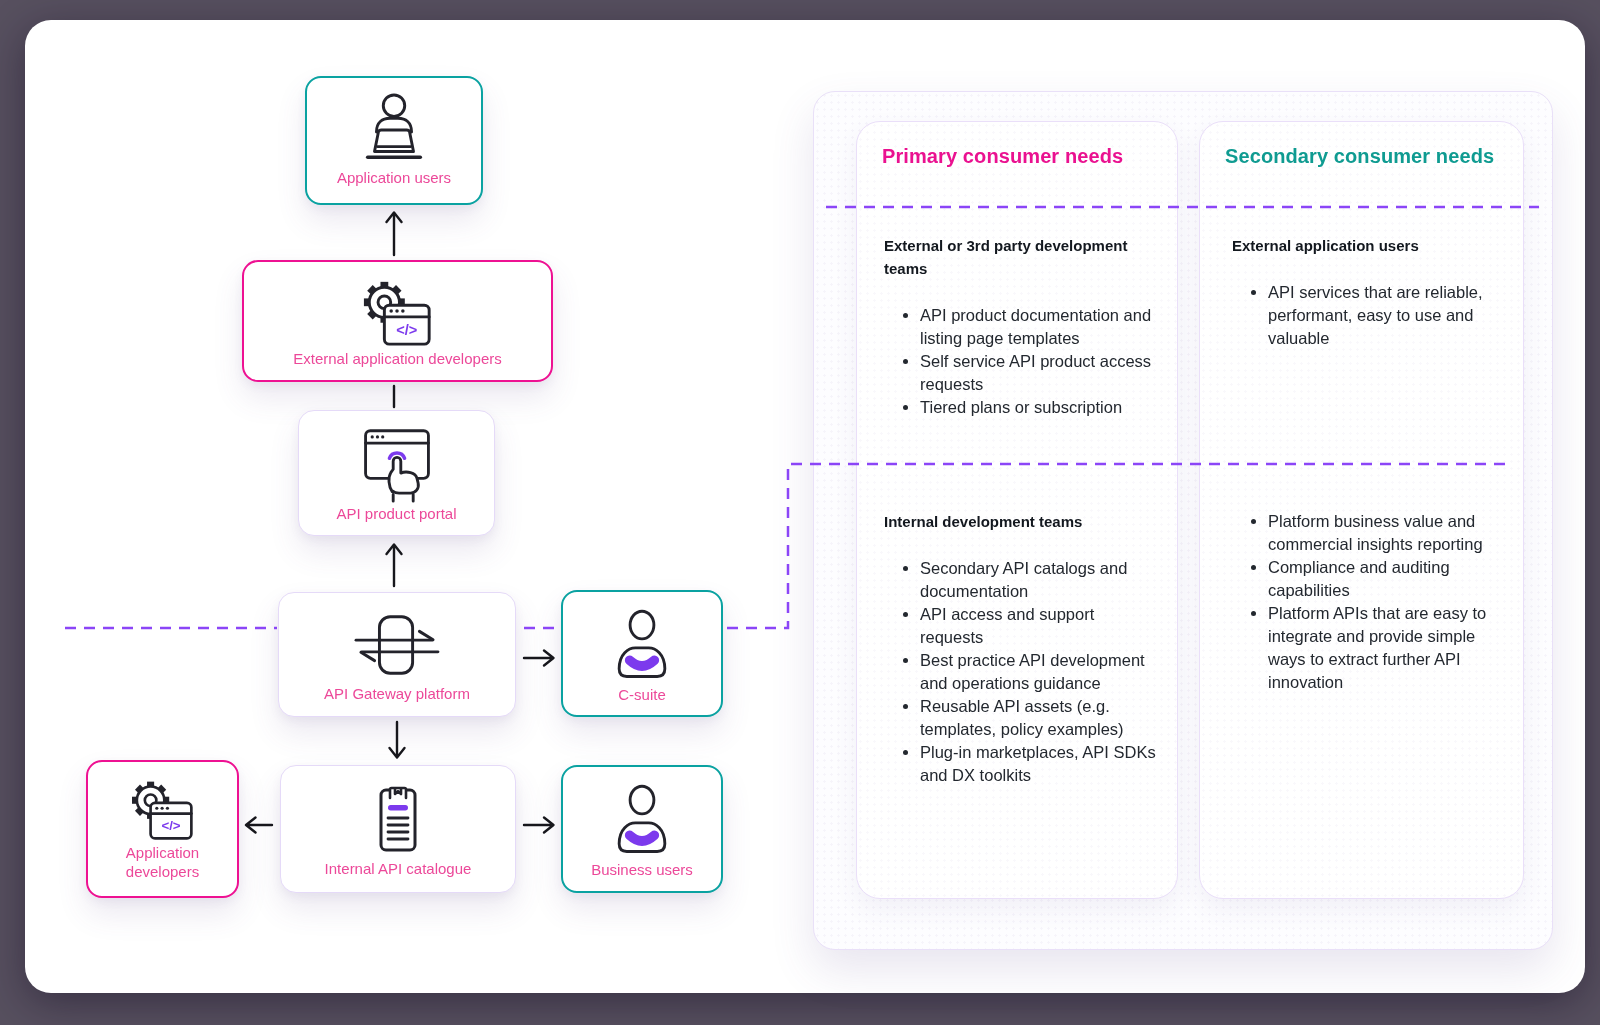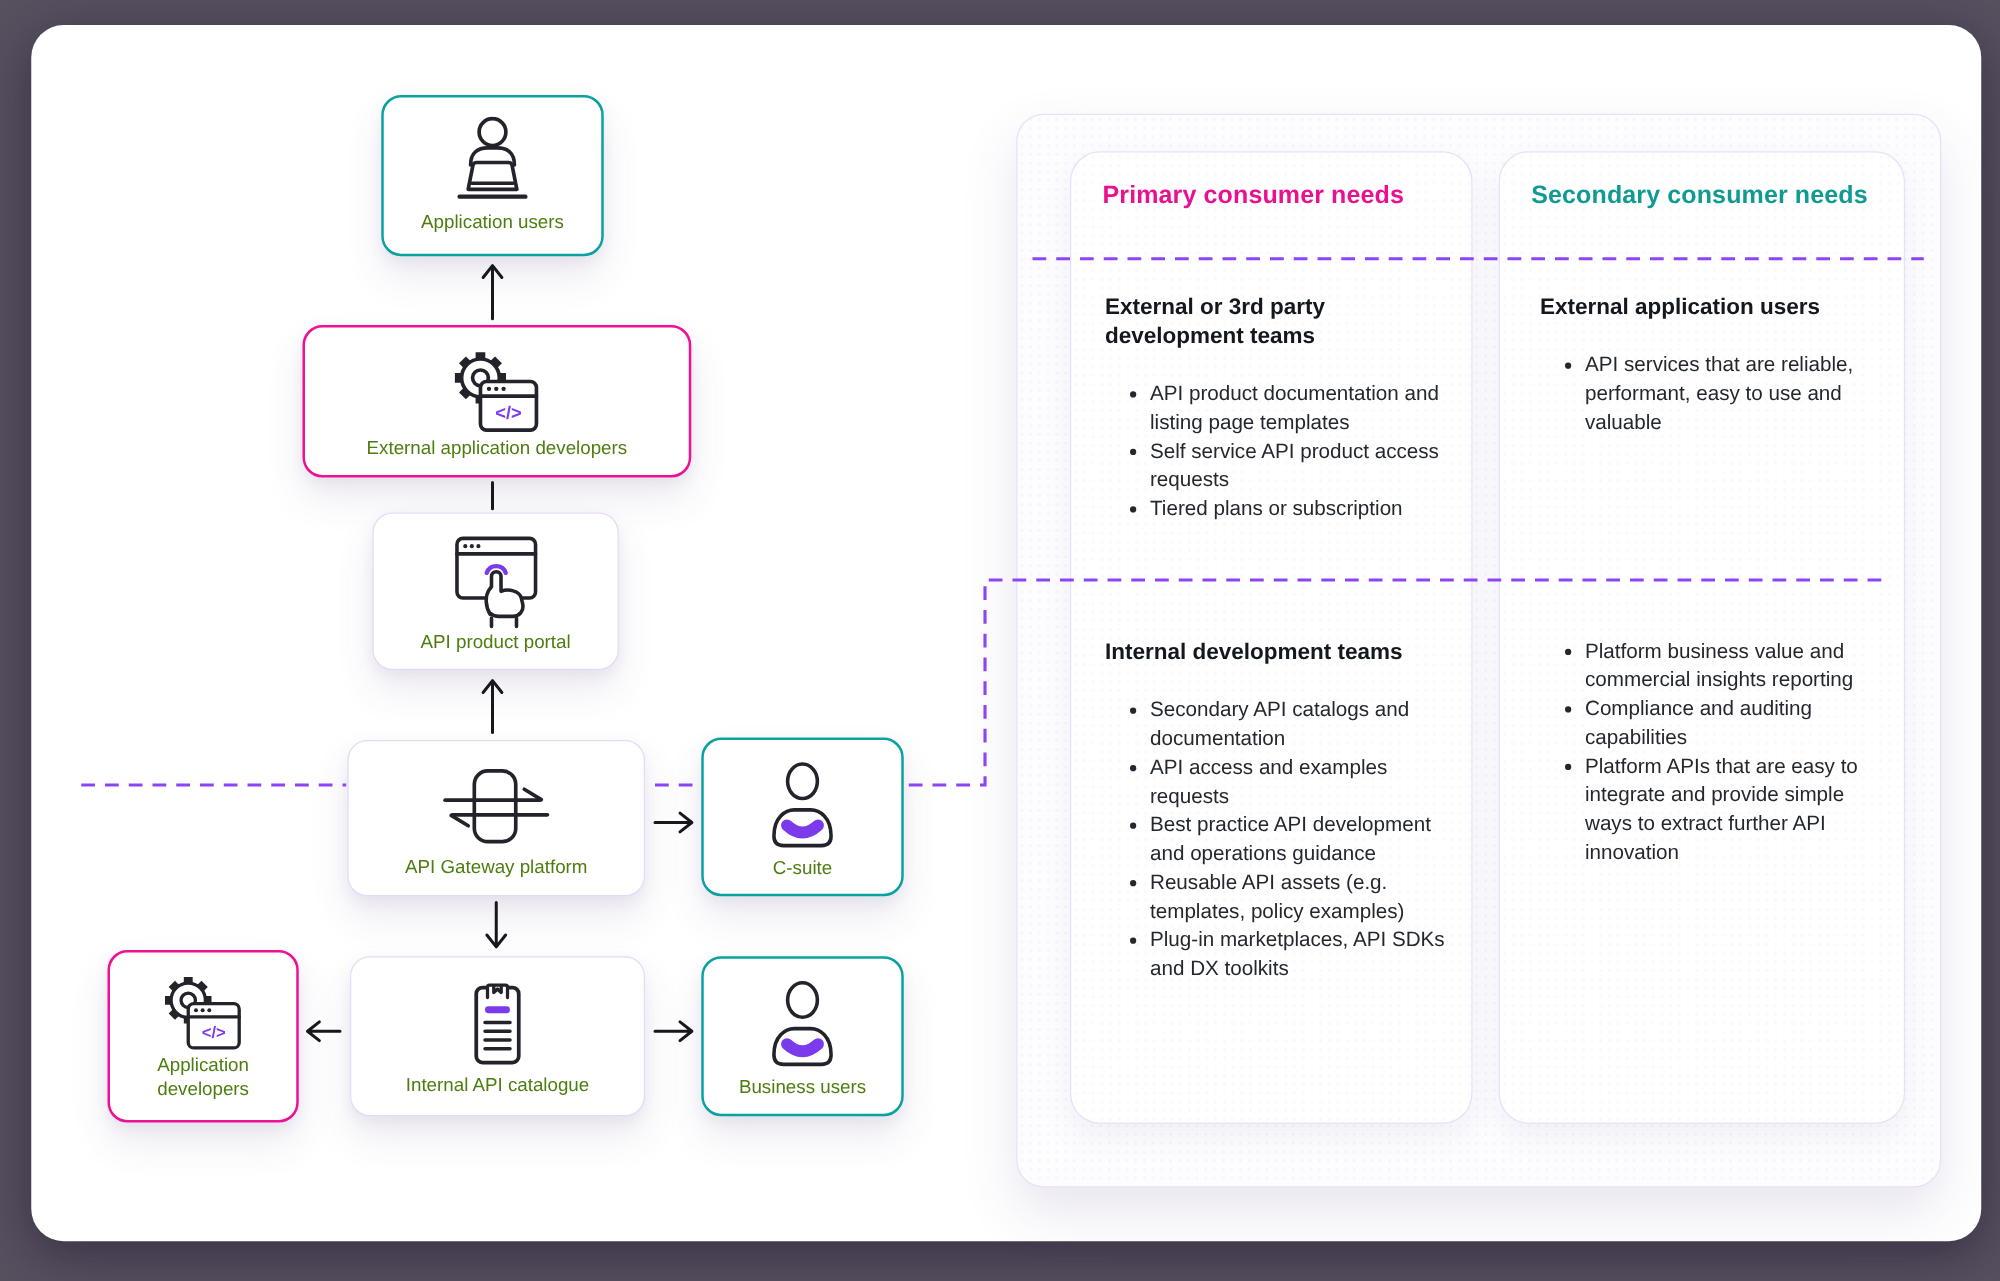--- a/index.html
+++ b/index.html
@@ -18,21 +18,21 @@
   }
   
   .fbox{
     position:absolute;background:#fff;border-radius:16px;
     display:flex;flex-direction:column;align-items:center;
     padding:14px 8px 15px;box-sizing:border-box;
     box-shadow:0 16px 30px rgba(96,78,140,.12),0 4px 10px rgba(96,78,140,.07);
   }
   .fbox .iconwrap{flex:1;display:flex;align-items:center;justify-content:center;}
   .fbox .flabel{
-    flex:none;font-size:15px;line-height:1.25;color:#4d7c0f;text-align:center;white-space:pre-line;
+    flex:none;font-size:15px;line-height:1.25;color:#ec4899;text-align:center;white-space:pre-line;
   }
   .teal{border:2px solid #0AA2A1;}
   .pink{border:2px solid #EE1192;}
   .lav{border:1.5px solid #E5DAF8;}
   svg .stroke{stroke:#23232B;stroke-width:3;fill:none;stroke-linecap:round;stroke-linejoin:round;}
   svg .strokefill{stroke:#23232B;stroke-width:3;fill:#fff;stroke-linecap:round;stroke-linejoin:round;}
   svg .purple{stroke:#7C3AED;fill:none;stroke-linecap:round;}
   svg .pfill{fill:#7C3AED;stroke:none;}
   svg .dot{fill:#23232B;stroke:none;}
   svg .codetext{fill:#7C3AED;font-weight:bold;font-size:15px;font-family:"Liberation Sans",sans-serif;}
@@ -58,21 +58,21 @@
     font-size:20px;font-weight:bold;letter-spacing:.1px;
   }
   .col-header.pinktxt{color:#EA1190;}
   .col-header.tealtxt{color:#0F9B91;}
   .section{position:absolute;}
   .c1 .section{left:27px;width:272px;}
   .c2 .section{left:32px;width:270px;}
   .section.row1{top:112px;}
   .section.row2{top:388px;}
   .section h4{
-    margin:0 0 24px 0;font-size:18px;line-height:23px;color:#13181F;max-width:256px;
+    margin:0 0 24px 0;font-size:15px;line-height:23px;color:#13181F;max-width:256px;
   }
   .section ul{margin:0;padding:0 0 0 36px;}
   .section li{font-size:16.5px;line-height:23px;color:#23282F;}
   
   .overlay{position:absolute;left:0;top:0;pointer-events:none;}
   .dash{stroke:#8B45F7;stroke-width:2.5;fill:none;stroke-dasharray:11 8;}
   .arrow{stroke:#17171C;stroke-width:2.4;fill:none;stroke-linecap:round;stroke-linejoin:round;}
 </style>
 </head>
 <body>
@@ -220,21 +220,21 @@
           <li>API product documentation and listing page templates</li>
           <li>Self service API product access requests</li>
           <li>Tiered plans or subscription</li>
         </ul>
       </div>
 
       <div class="section row2">
         <h4>Internal development teams</h4>
         <ul>
           <li>Secondary API catalogs and documentation</li>
-          <li>API access and examples requests</li>
+          <li>API access and support requests</li>
           <li>Best practice API development and operations guidance</li>
           <li>Reusable API assets (e.g. templates, policy examples)</li>
           <li>Plug-in marketplaces, API SDKs and DX toolkits</li>
         </ul>
       </div>
     </div>
 
     <div class="card c2">
       <div class="col-header tealtxt">Secondary consumer needs</div>
 

